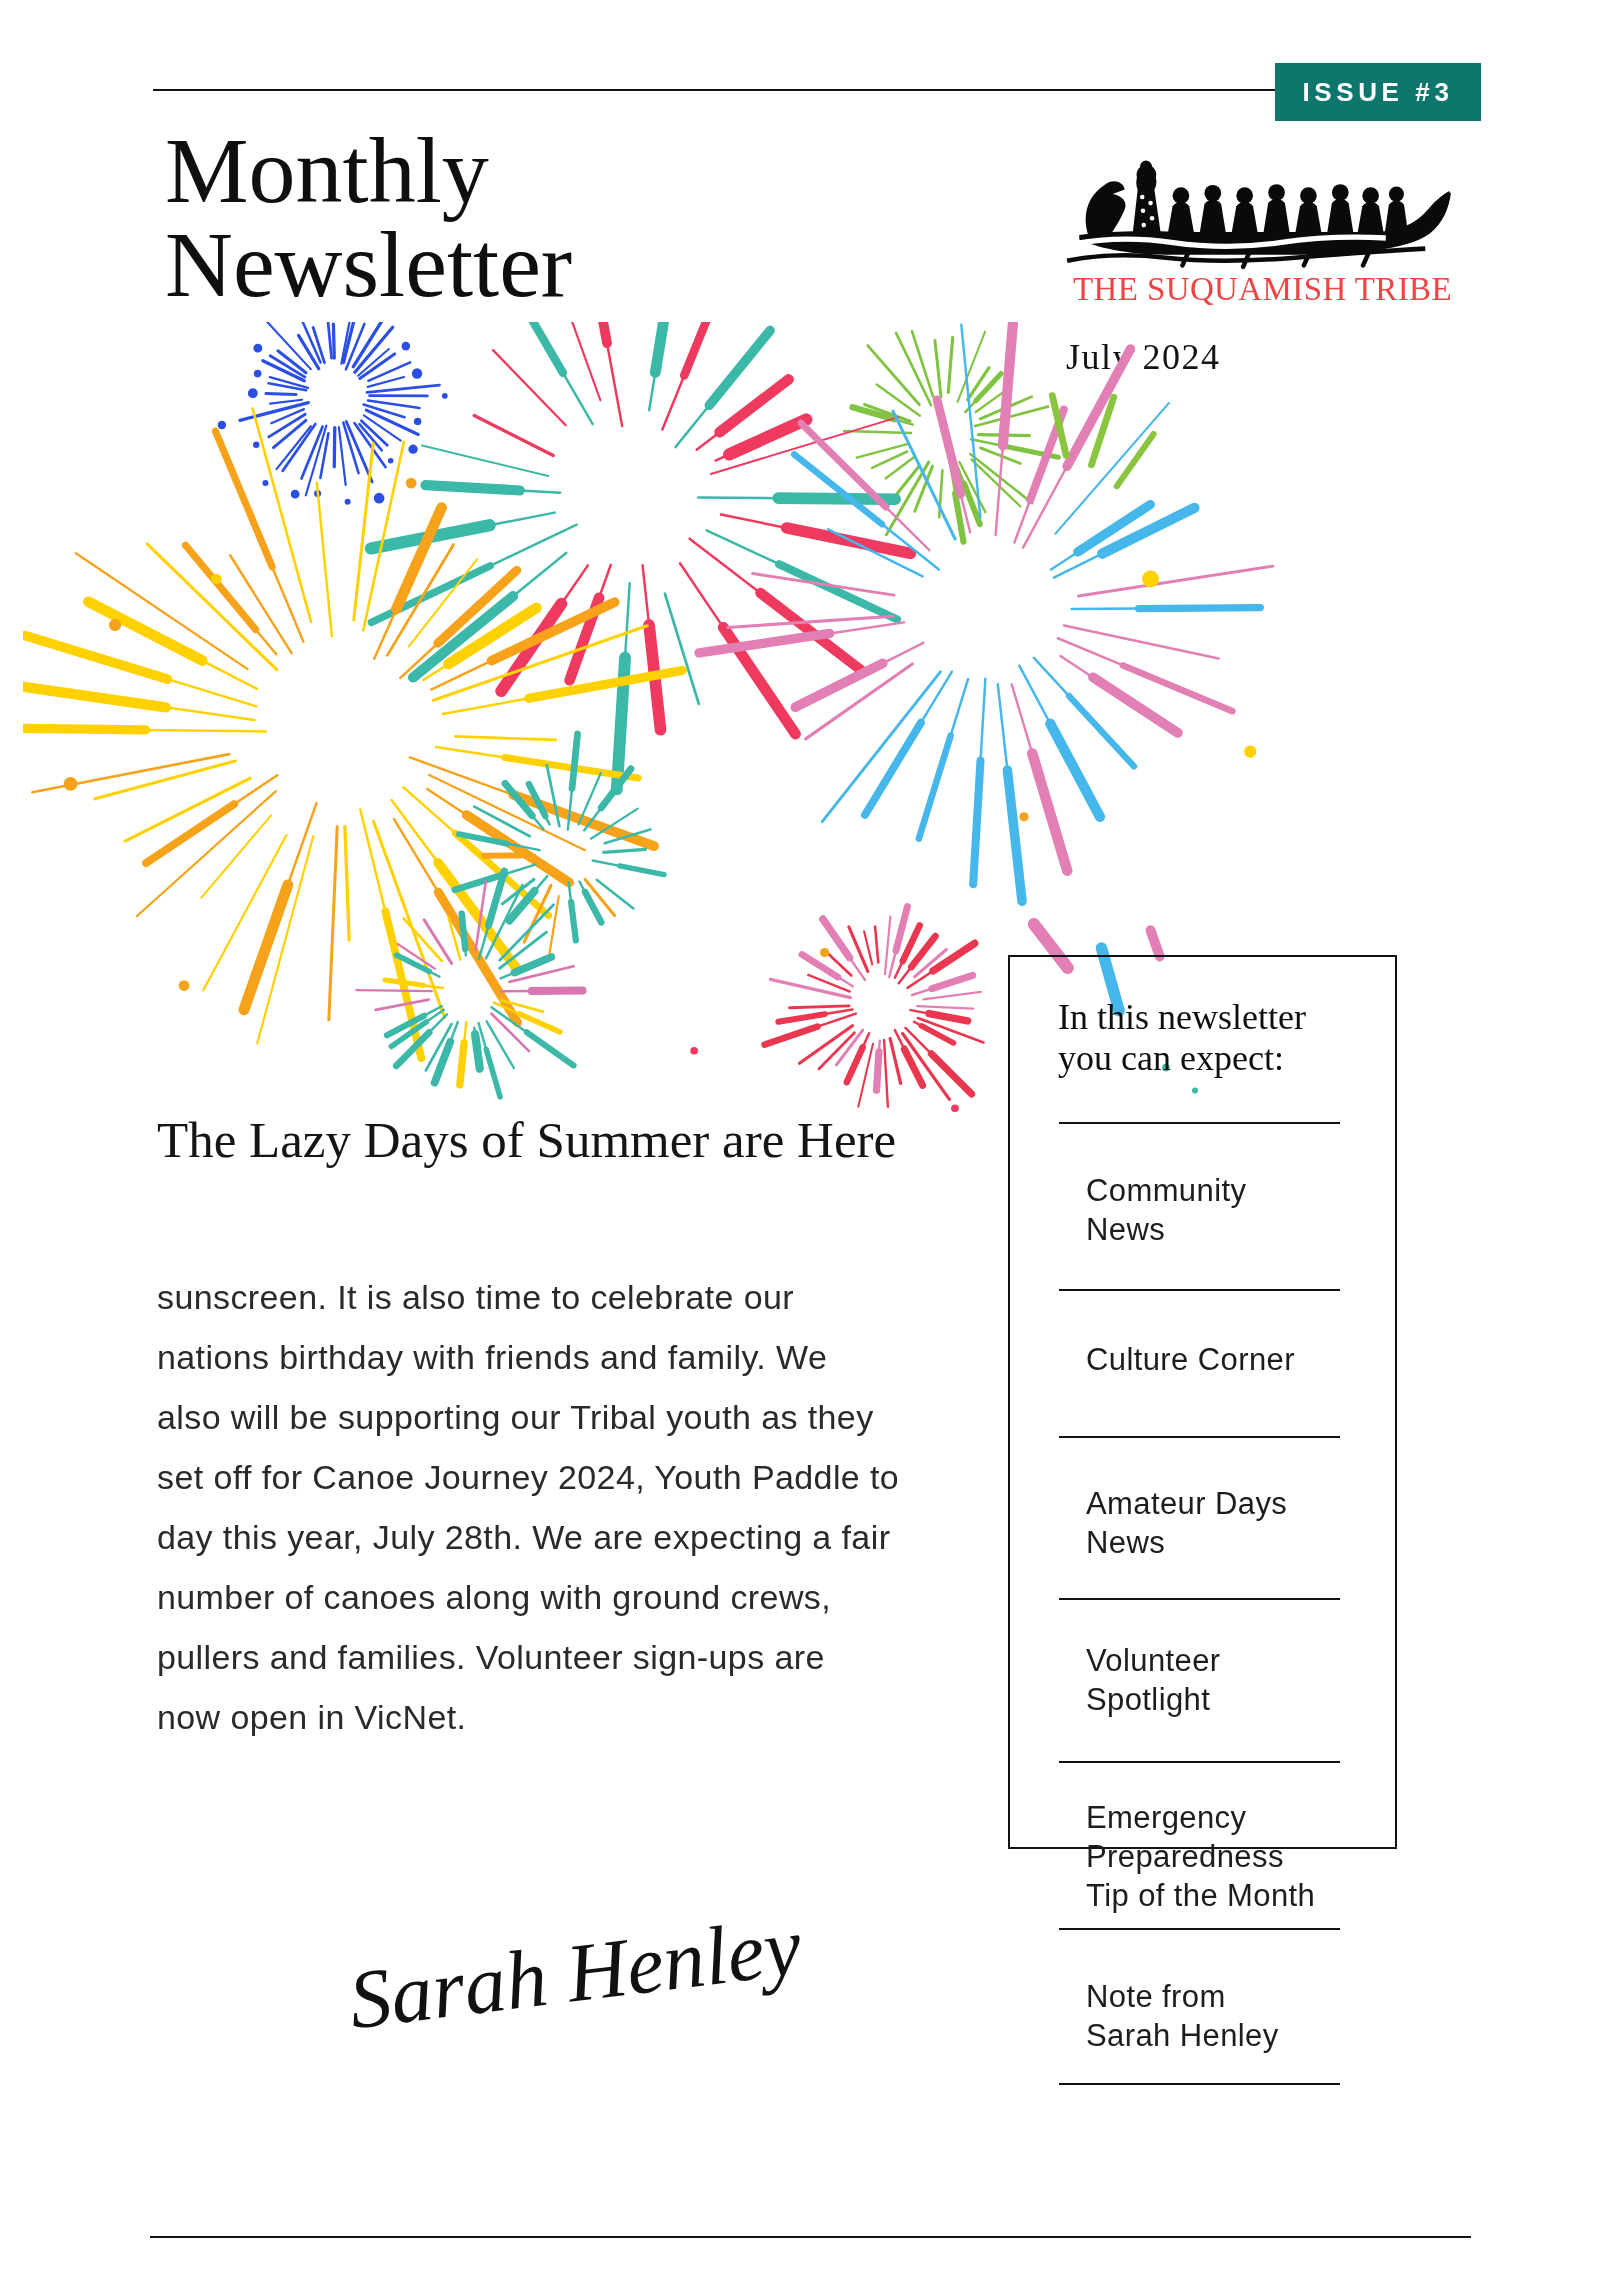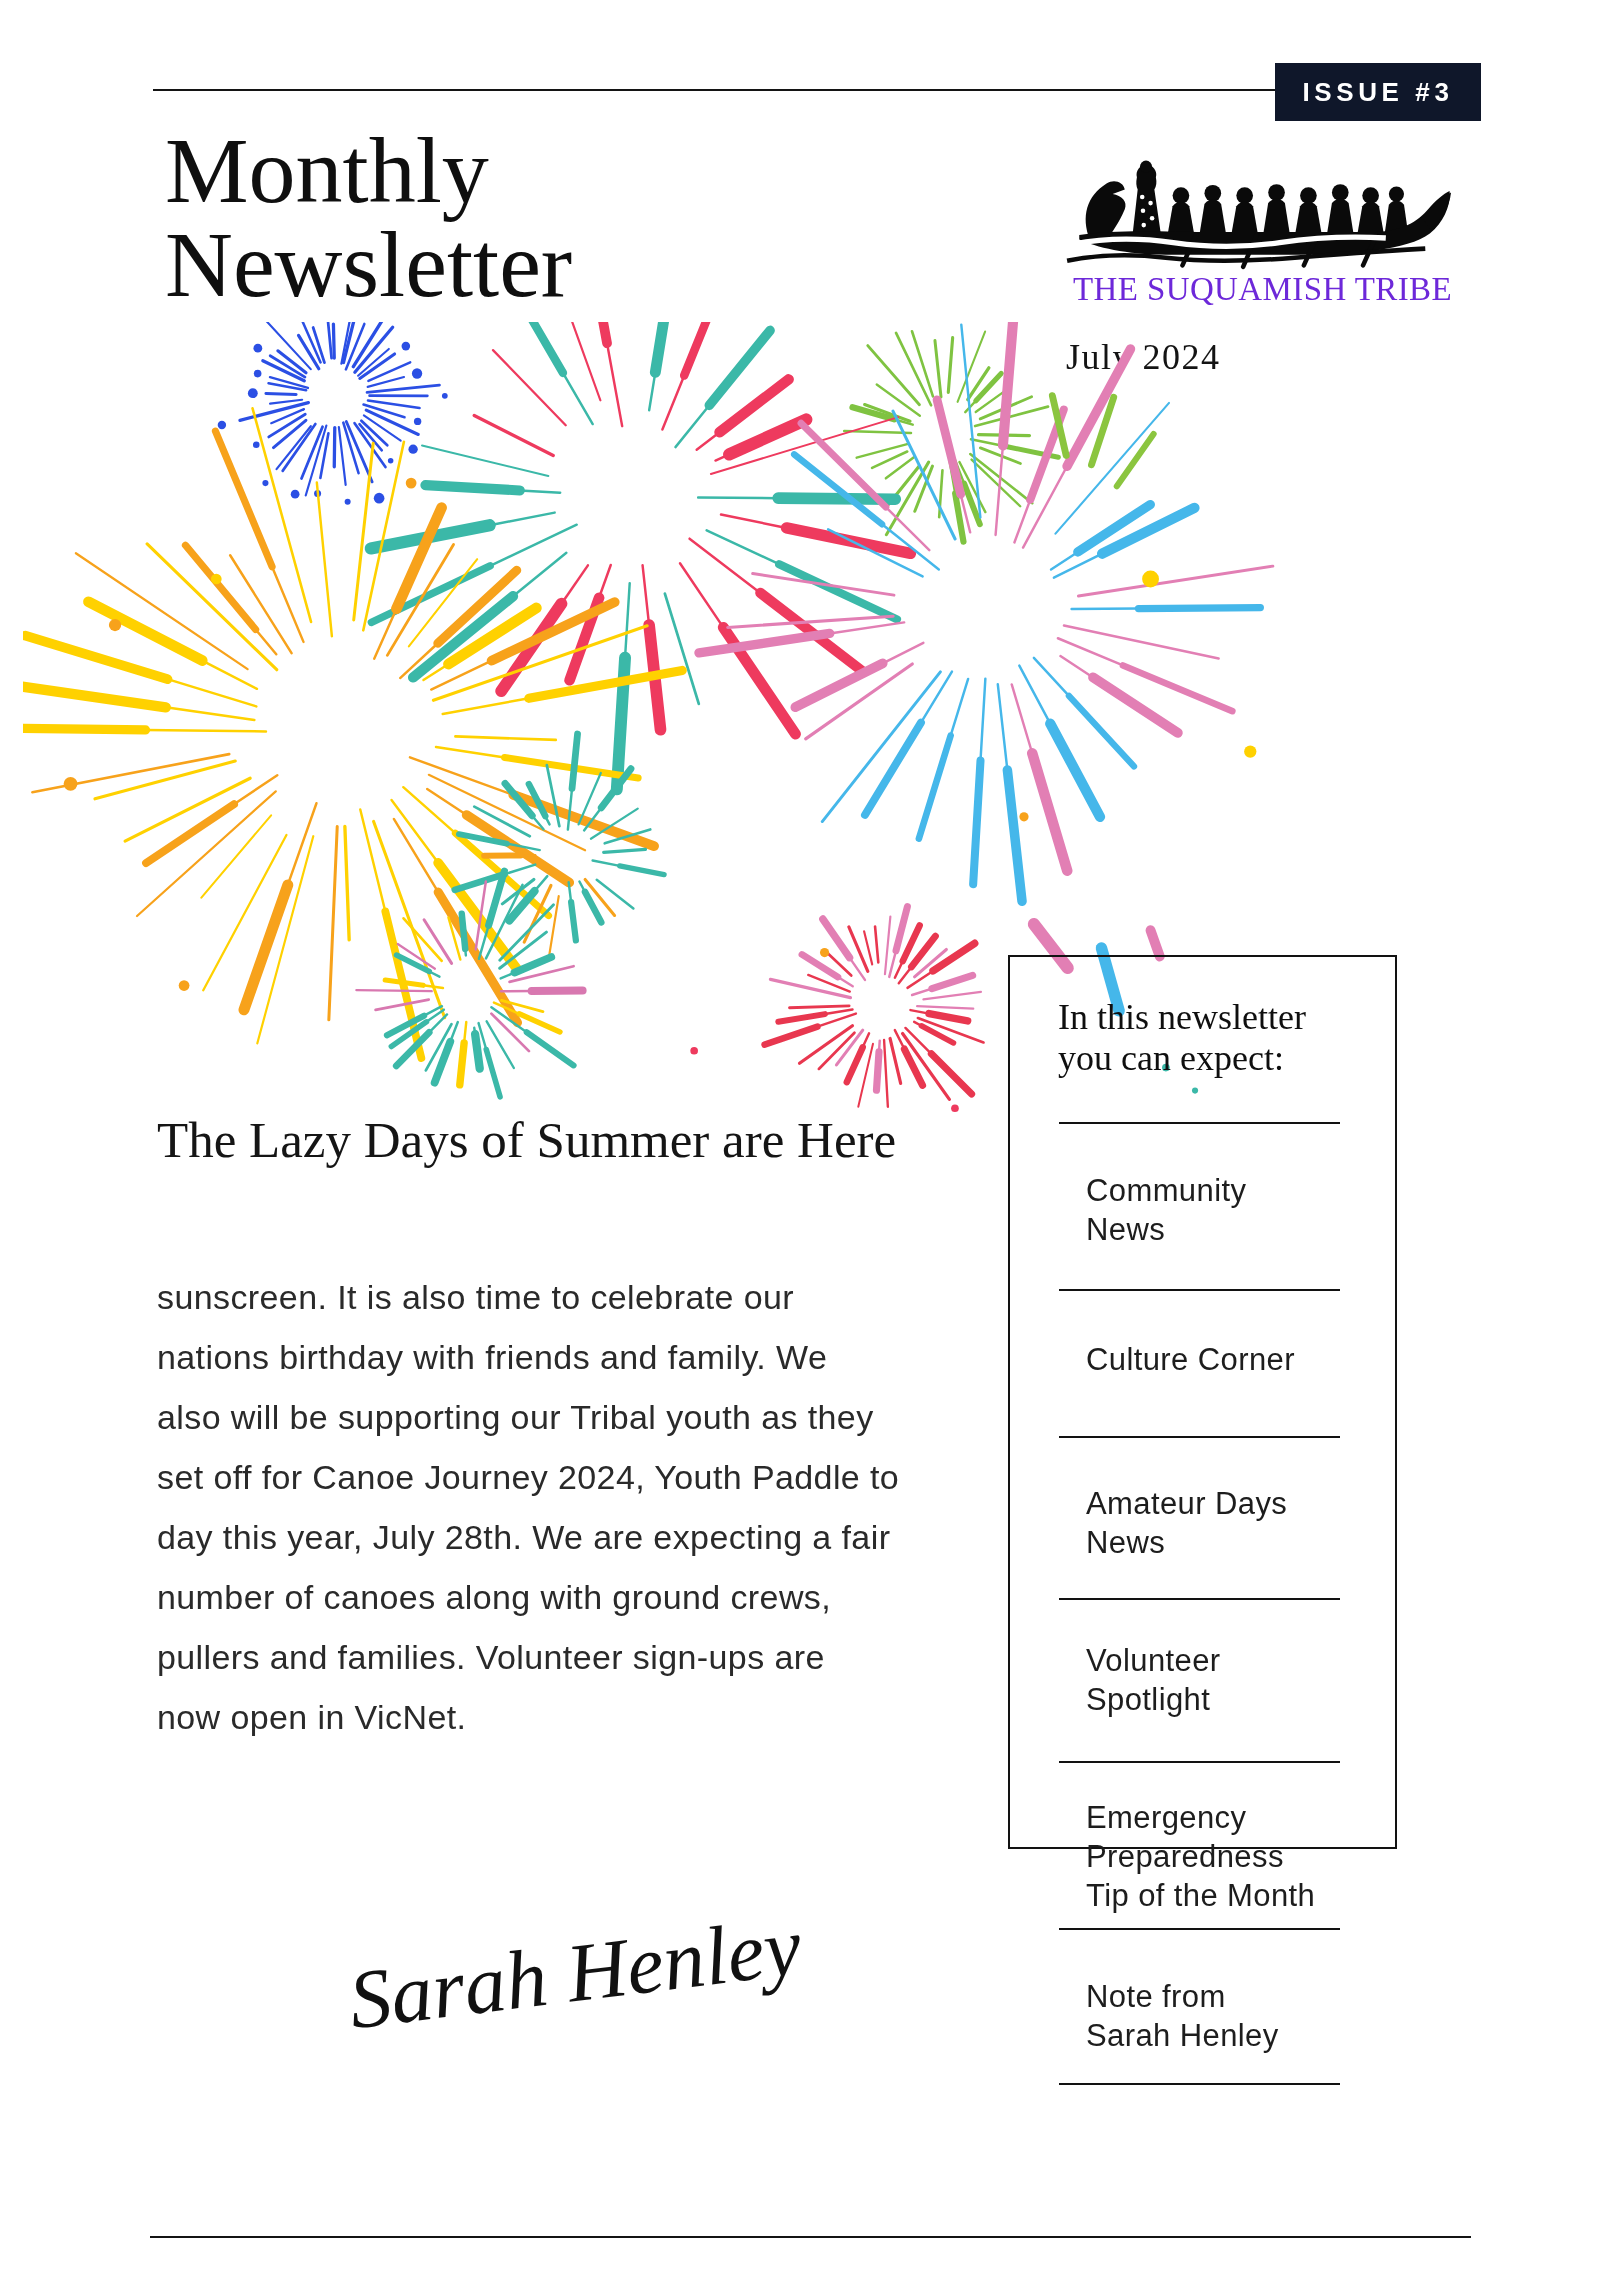--- a/index.html
+++ b/index.html
@@ -4,33 +4,33 @@
 <style>
   html,body{margin:0;padding:0;}
   body{
     width:1622px;height:2295px;position:relative;background:#ffffff;
     font-family:"Liberation Sans",sans-serif;overflow:hidden;color:#1c1c1c;
   }
   .rule{position:absolute;background:#141414;height:2.3px;}
   #top-rule{left:153px;top:89px;width:1123px;}
   #bottom-rule{left:150px;top:2236px;width:1321px;}
   #issue-badge{
-    position:absolute;left:1275px;top:63px;width:206px;height:58px;background:#0f172a;
+    position:absolute;left:1275px;top:63px;width:206px;height:58px;background:#0f766e;
     color:#ffffff;display:flex;align-items:center;justify-content:center;
     font-size:26px;font-weight:700;letter-spacing:4.6px;
   }
   #page-title{
     position:absolute;left:165px;top:123px;
     font-family:"Liberation Serif",serif;font-size:94px;line-height:94px;
     color:#0f0f0f;letter-spacing:0px;
   }
   #logo-block{position:absolute;left:1065px;top:150px;width:395px;text-align:center;}
   #logo-canoe{width:395px;height:129px;display:block;}
   #logo-caption{
-    font-family:"Liberation Serif",serif;font-size:33px;color:#6d28d9;
+    font-family:"Liberation Serif",serif;font-size:33px;color:#ef4444;
     margin-top:-7.7px;white-space:nowrap;letter-spacing:0.4px;
   }
   #issue-date{
     position:absolute;left:1066px;top:336px;width:393px;
     font-family:"Liberation Serif",serif;font-size:36px;letter-spacing:1.5px;color:#141414;
   }
   #fireworks-svg{position:absolute;left:23px;top:322px;width:1373px;height:863px;z-index:0;}
   #article-heading{
     position:absolute;left:157px;top:1111px;width:920px;
     font-family:"Liberation Serif",serif;font-size:51px;color:#151515;letter-spacing:0px;

